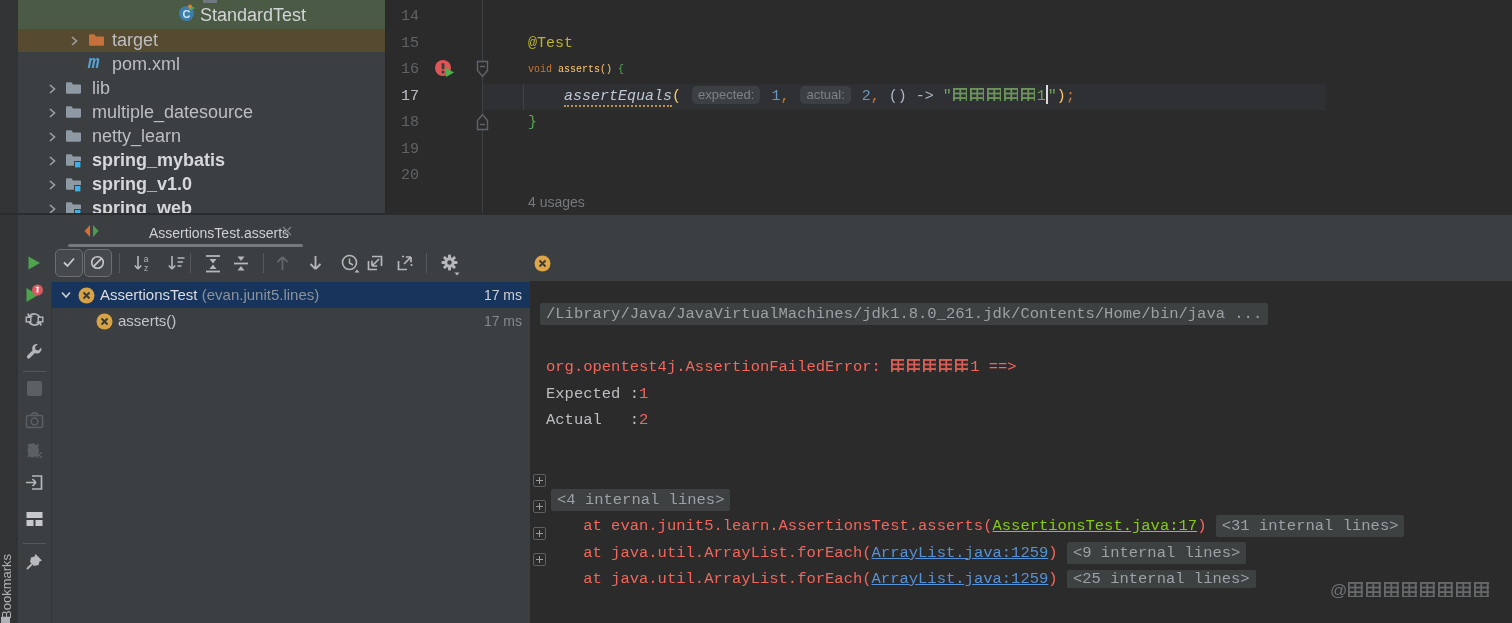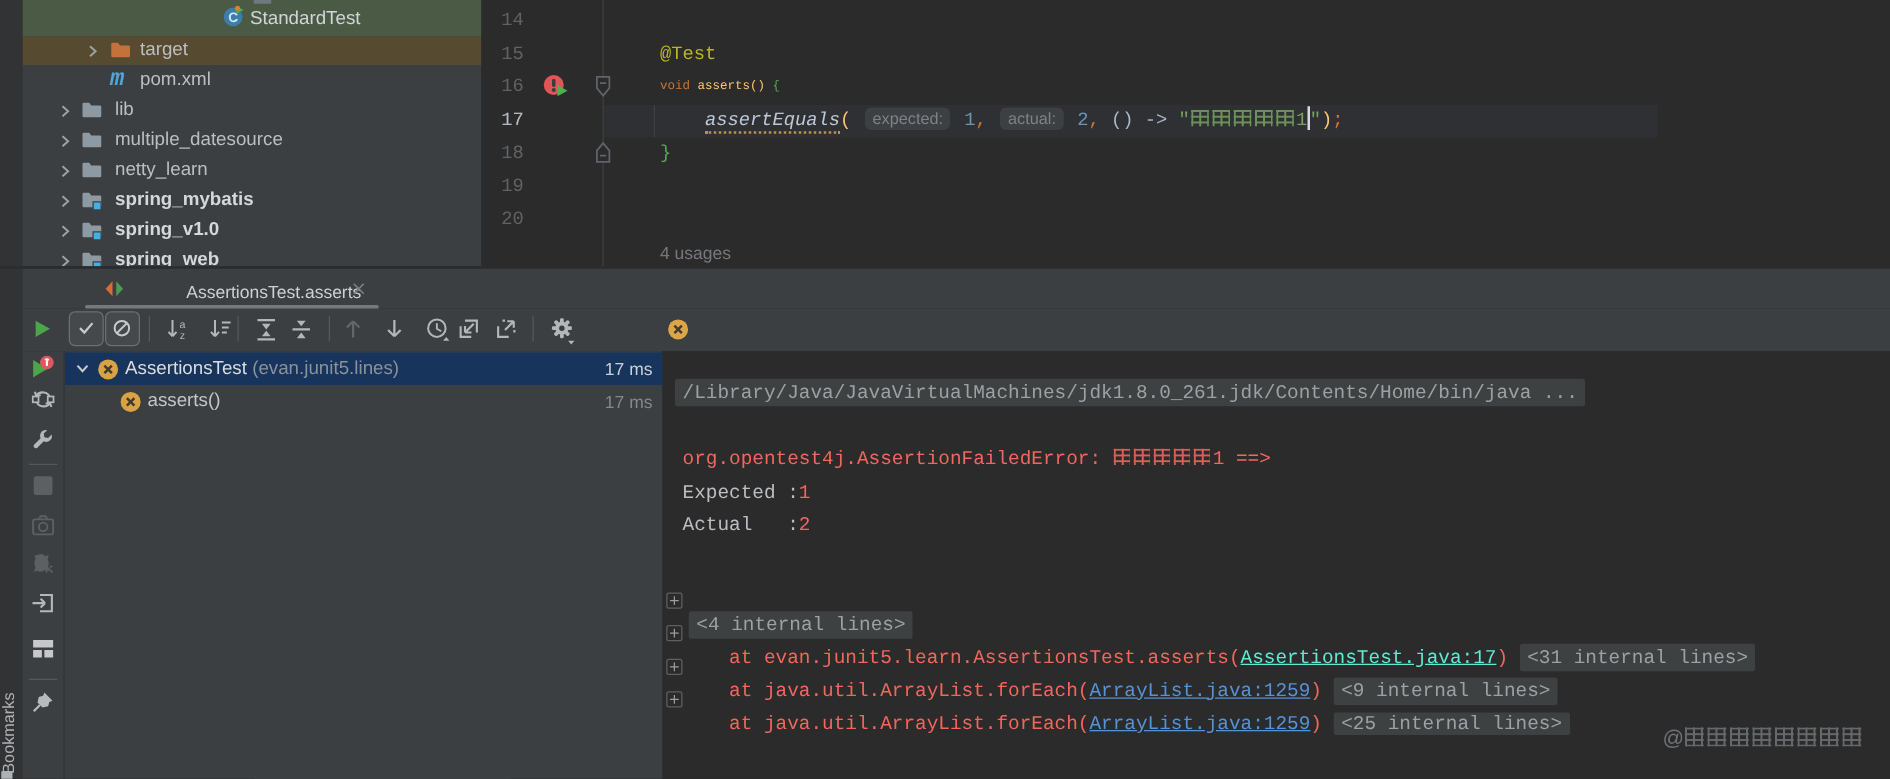--- a/index.html
+++ b/index.html
@@ -1,19 +1,19 @@
 <!DOCTYPE html>
 <html><head>
 <meta charset="utf-8">
 <style>
 html,body{margin:0;padding:0;}
 body{width:1512px;height:623px;overflow:hidden;background:#2b2b2b;font-family:"Liberation Sans",sans-serif;position:relative;}
 .abs{position:absolute;}
 .mono{font-family:"Liberation Mono",monospace;}
-.row{position:absolute;height:24px;line-height:24px;font-size:15px;color:#bcbec2;white-space:pre;}
+.row{position:absolute;height:24px;line-height:24px;font-size:18px;color:#bcbec2;white-space:pre;}
 .chev{position:absolute;width:10px;height:10px;}
 .cjk{display:inline-block;position:relative;vertical-align:-2px;}
 .cjk i{position:absolute;left:1px;right:2px;top:1px;bottom:1px;
  background:
  linear-gradient(currentColor 1.6px,transparent 1.6px) 0 0/100% 4.6px,
  linear-gradient(90deg,currentColor 1.6px,transparent 1.6px) 0 0/6.4px 100%;
  opacity:.88;}
 .chip{display:inline-block;font-family:"Liberation Sans",sans-serif;font-size:13px;color:#7e8188;background:#3d4042;border-radius:5px;padding:0 6px;margin:0 2px;line-height:18px;vertical-align:1px;}
 .fold{position:absolute;width:11px;height:11px;border:1px solid #5d6063;border-radius:2px;}
 .fold:before,.fold:after{content:"";position:absolute;background:#9a9da0;}
@@ -330,21 +330,21 @@
 <div class="abs" id="console" style="left:530px;top:281px;width:982px;height:342px;background:#2b2b2b;overflow:hidden;">
   <div class="cline" style="left:10px;top:0;"><span class="gchip" style="padding:2px 6px;">/Library/Java/JavaVirtualMachines/jdk1.8.0_261.jdk/Contents/Home/bin/java ...</span></div>
   <div class="cline" style="left:16px;top:53px;color:#f2665c;">org.opentest4j.AssertionFailedError: <span class="cjk" style="width:16px;height:15px;"><i></i></span><span class="cjk" style="width:16px;height:15px;"><i></i></span><span class="cjk" style="width:16px;height:15px;"><i></i></span><span class="cjk" style="width:16px;height:15px;"><i></i></span><span class="cjk" style="width:16px;height:15px;"><i></i></span>1 ==&gt;</div>
   <div class="cline" style="left:16px;top:79.5px;">Expected :<span style="color:#f2665c;">1</span></div>
   <div class="cline" style="left:16px;top:106px;">Actual   :<span style="color:#f2665c;">2</span></div>
 
   <div class="fold" style="left:3px;top:193px;"></div>
   <div class="cline" style="left:21px;top:185.5px;"><span class="gchip" style="padding:2px 6px;">&lt;4 internal lines&gt;</span></div>
 
   <div class="fold" style="left:3px;top:219px;"></div>
-  <div class="cline" style="left:16px;top:212px;"><span style="color:#f2665c;">    at evan.junit5.learn.AssertionsTest.asserts(</span><span class="link" style="color:#5eead4;">AssertionsTest.java:17</span><span style="color:#f2665c;">)</span> <span class="gchip" style="padding:2px 6px;text-align:center;">&lt;31 internal lines&gt;</span></div>
+  <div class="cline" style="left:16px;top:212px;"><span style="color:#f2665c;">    at evan.junit5.learn.AssertionsTest.asserts(</span><span class="link" style="color:#84cc16;">AssertionsTest.java:17</span><span style="color:#f2665c;">)</span> <span class="gchip" style="padding:2px 6px;text-align:center;">&lt;31 internal lines&gt;</span></div>
 
   <div class="fold" style="left:3px;top:246px;"></div>
   <div class="cline" style="left:16px;top:238.5px;"><span style="color:#f2665c;">    at java.util.ArrayList.forEach(</span><span class="link" style="color:#5692d8;">ArrayList.java:1259</span><span style="color:#f2665c;">)</span> <span class="gchip" style="padding:2px 6px;text-align:center;">&lt;9 internal lines&gt;</span></div>
 
   <div class="fold" style="left:3px;top:272px;"></div>
   <div class="cline" style="left:16px;top:265px;"><span style="color:#f2665c;">    at java.util.ArrayList.forEach(</span><span class="link" style="color:#5692d8;">ArrayList.java:1259</span><span style="color:#f2665c;">)</span> <span class="gchip" style="padding:0 6px;">&lt;25 internal lines&gt;</span></div>
 
   <div class="abs" style="left:800px;top:298px;height:24px;line-height:24px;font-size:17px;color:#6f7276;white-space:pre;">@<span class="cjk" style="width:18px;height:17px;"><i></i></span><span class="cjk" style="width:18px;height:17px;"><i></i></span><span class="cjk" style="width:18px;height:17px;"><i></i></span><span class="cjk" style="width:18px;height:17px;"><i></i></span><span class="cjk" style="width:18px;height:17px;"><i></i></span><span class="cjk" style="width:18px;height:17px;"><i></i></span><span class="cjk" style="width:18px;height:17px;"><i></i></span><span class="cjk" style="width:18px;height:17px;"><i></i></span></div>
 </div>
 

